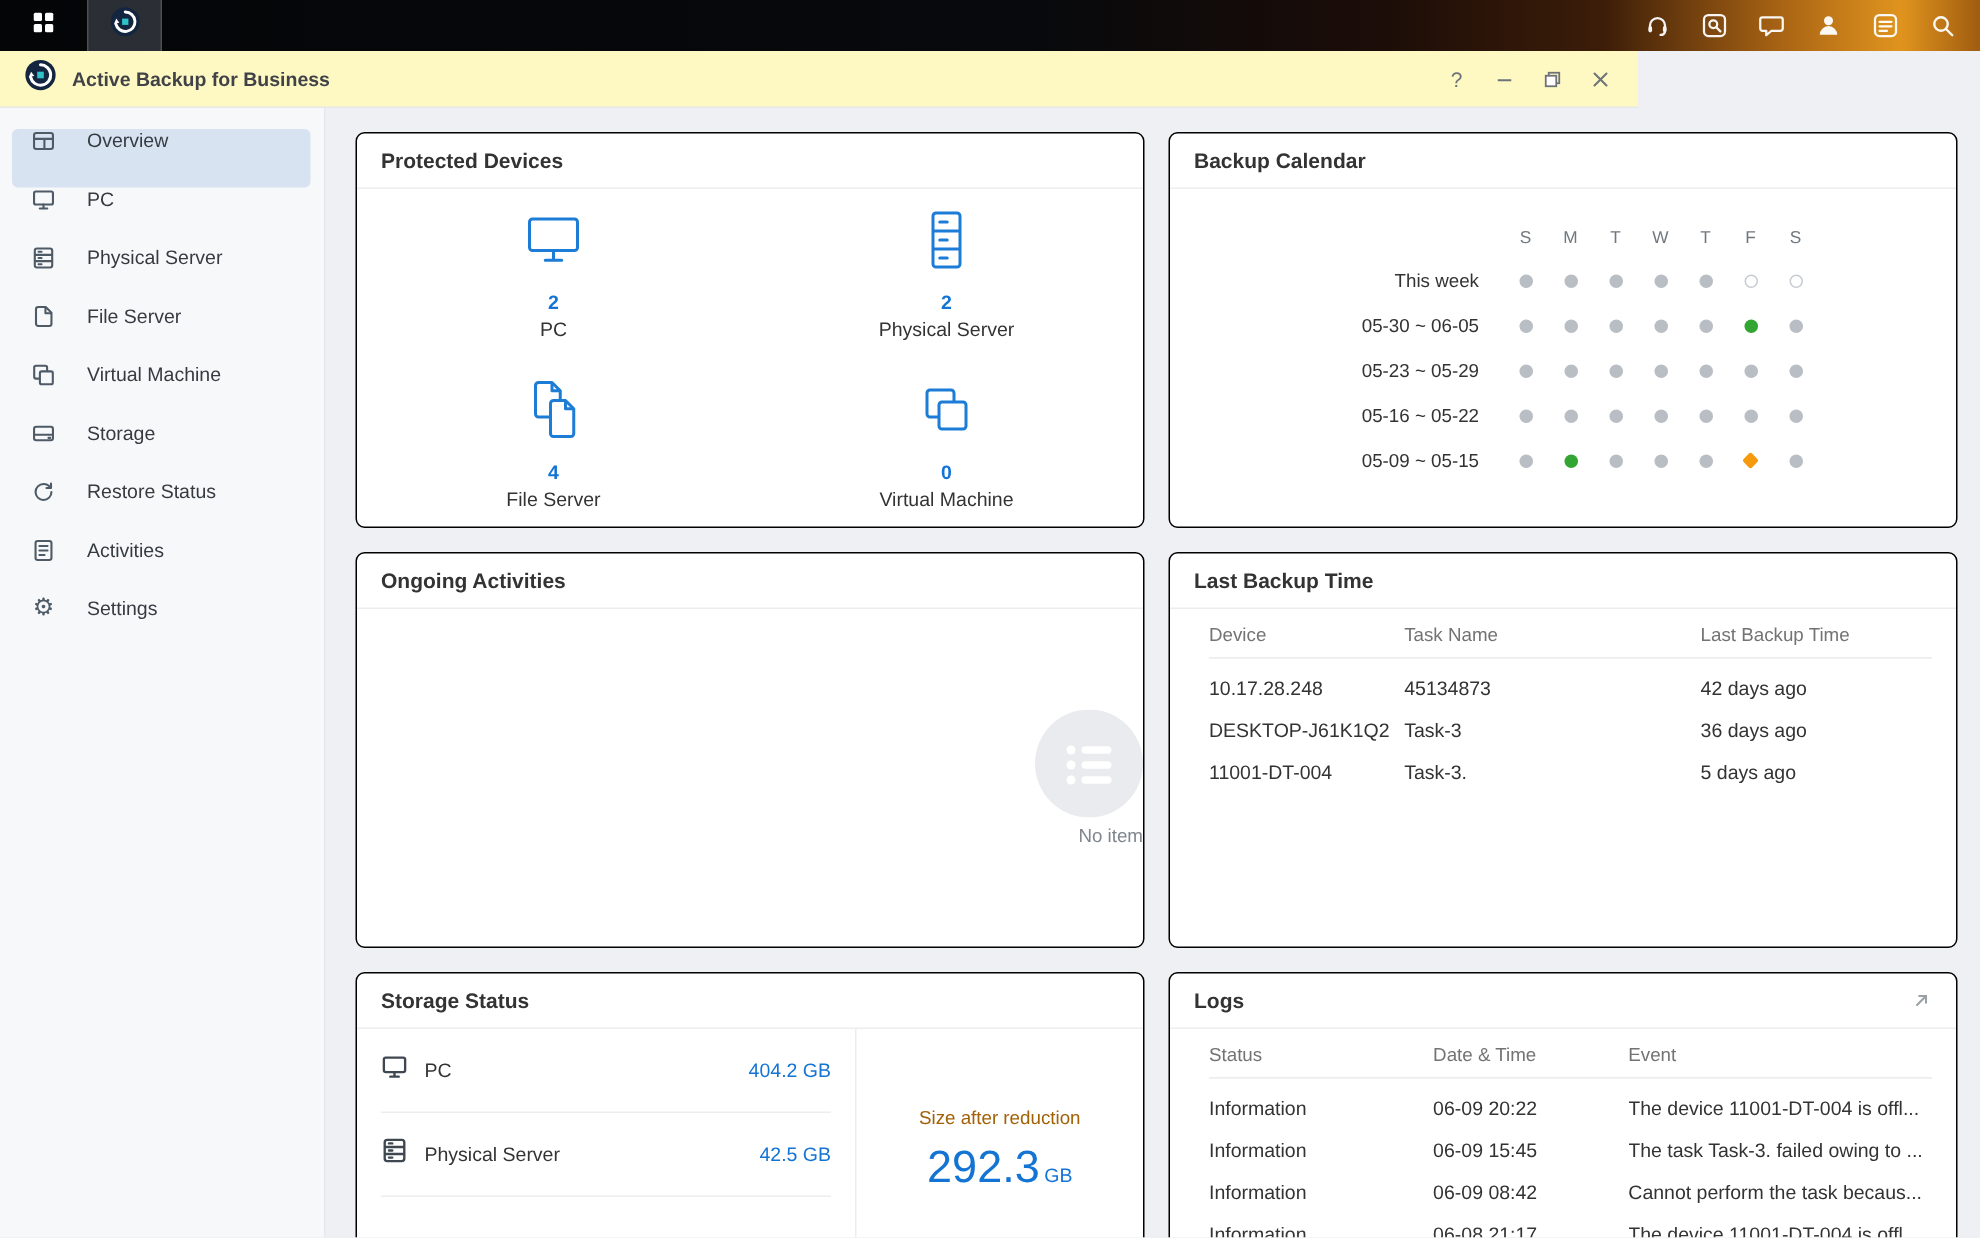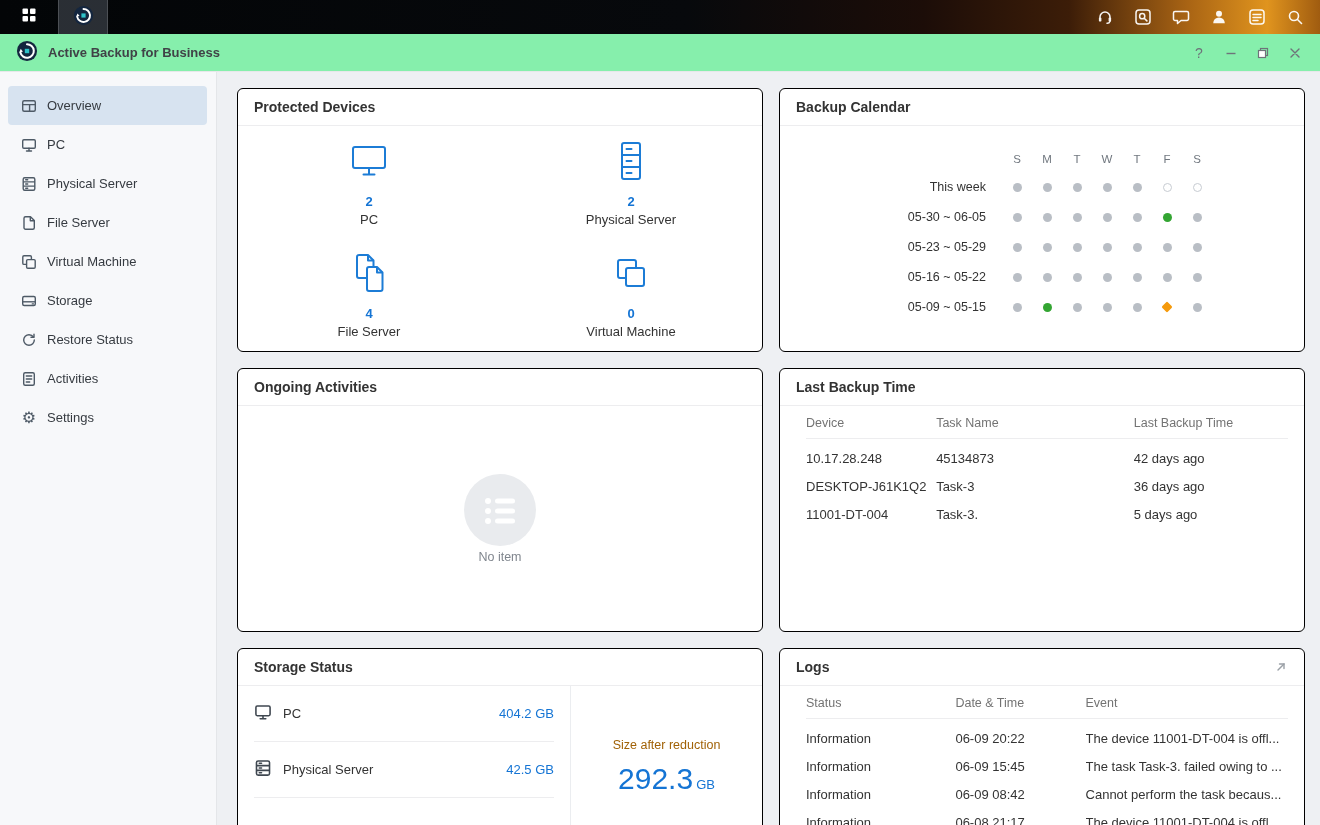--- a/index.html
+++ b/index.html
@@ -9,31 +9,31 @@
   
   .taskbar{position:absolute;top:0;left:0;width:1320px;height:34px;display:flex;align-items:center;
     background:linear-gradient(90deg,#030507 0%,#07090c 52%,#1c0d08 70%,#3c1d08 81%,#a96414 90%,#e0941e 96%,#a05c10 100%)}
   .tb-btn{width:58px;height:34px;display:flex;align-items:center;justify-content:center;cursor:pointer}
   .tb-tab{width:50px;height:34px;display:flex;align-items:center;justify-content:center;
     background:rgba(125,135,148,.32);border-left:1px solid rgba(255,255,255,.16);border-right:1px solid rgba(255,255,255,.16)}
   .tb-right{margin-left:auto;display:flex;align-items:center;height:34px;padding-right:6px}
   .tb-ico{width:38px;height:34px;display:flex;align-items:center;justify-content:center;cursor:pointer;opacity:.95}
 
   
-  .titlebar{position:absolute;top:34px;left:0;width:1320px;height:38px;background:#86efac;
+  .titlebar{position:absolute;top:34px;left:0;width:1092px;height:38px;background:#fef9c3;
     border-bottom:1px solid #e7e8ea;display:flex;align-items:center;padding:0 12px 0 16px;z-index:5}
   .win-title{font-size:13px;font-weight:bold;color:#404247;margin-left:10px}
   .win-controls{margin-left:auto;display:flex;align-items:center;gap:6px}
   .win-ctl{width:26px;height:26px;display:flex;align-items:center;justify-content:center;color:#6e737a;
     font-size:14px;cursor:pointer;border-radius:3px}
 
   
   .sidebar{position:absolute;top:72px;left:0;bottom:0;width:217px;background:#f7f8fa;
     border-right:1px solid #e4e6e9;padding-top:14px}
-  .side-item{height:39px;display:flex;align-items:center;gap:9px;padding:0 8px 0 12px;margin:0 9px 0 8px;
+  .side-item{height:39px;display:flex;align-items:flex-start;gap:20px;padding:0 8px 0 12px;margin:0 9px 0 8px;
     border-radius:4px;font-size:13px;color:#363b41;cursor:pointer;white-space:nowrap}
   .side-item.active{background:#d7e3f0}
   .side-ico{width:18px;display:flex;justify-content:center;align-items:center;flex:none}
   .gear-glyph{font-size:16px;color:#4e5a66;line-height:1}
 
   
   .content{position:absolute;top:72px;left:217px;right:0;bottom:0;overflow:hidden;padding:16px 15px 0 20px}
   .grid{display:grid;grid-template-columns:1fr 1fr;grid-template-rows:264px 264px 260px;gap:16px}
   .card{background:#fff;border:1px solid #000000;border-radius:6px;overflow:hidden;display:flex;flex-direction:column}
   .card-h{height:37px;flex:none;display:flex;align-items:center;padding:0 16px;border-bottom:1px solid #ededef;
@@ -53,21 +53,21 @@
   .cal-label{width:130px;text-align:right;padding-right:16px;font-size:12.5px;color:#333;white-space:nowrap}
   .cal-cell{width:30px;height:100%;display:flex;align-items:center;justify-content:center;
     font-size:11.5px;color:#70777f}
   .dot{width:9px;height:9px;border-radius:50%;display:block}
   .dot[data-dot="gray"]{background:#b9bec5}
   .dot[data-dot="green"]{background:#33a532}
   .dot[data-dot="empty"]{background:#fff;border:1px solid #c7ccd2}
   .dot[data-dot="orange"]{background:#f59a0c;border-radius:1.5px;transform:rotate(45deg);width:8px;height:8px}
 
   
-  .empty-wrap{height:100%;display:flex;flex-direction:column;align-items:center;justify-content:center;}
+  .empty-wrap{height:100%;display:flex;flex-direction:column;align-items:flex-end;justify-content:center;}
   .empty-text{font-size:12.5px;color:#80868e}
 
   
   .tbl-wrap{padding:0 16px 0 26px}
   table.tbl{width:100%;border-collapse:collapse;table-layout:fixed;font-size:13px;color:#333}
   .tbl th{font-size:12.5px;color:#737373;font-weight:normal;text-align:left;padding:10px 6px 8px 0;
     border-bottom:1px solid #ededef;white-space:nowrap}
   .tbl td{padding:6.5px 6px 6.5px 0;white-space:nowrap;overflow:hidden;text-overflow:ellipsis}
   .tbl tbody tr:first-child td{padding-top:12px}
   .tbl.last th:nth-child(1){width:27%}

